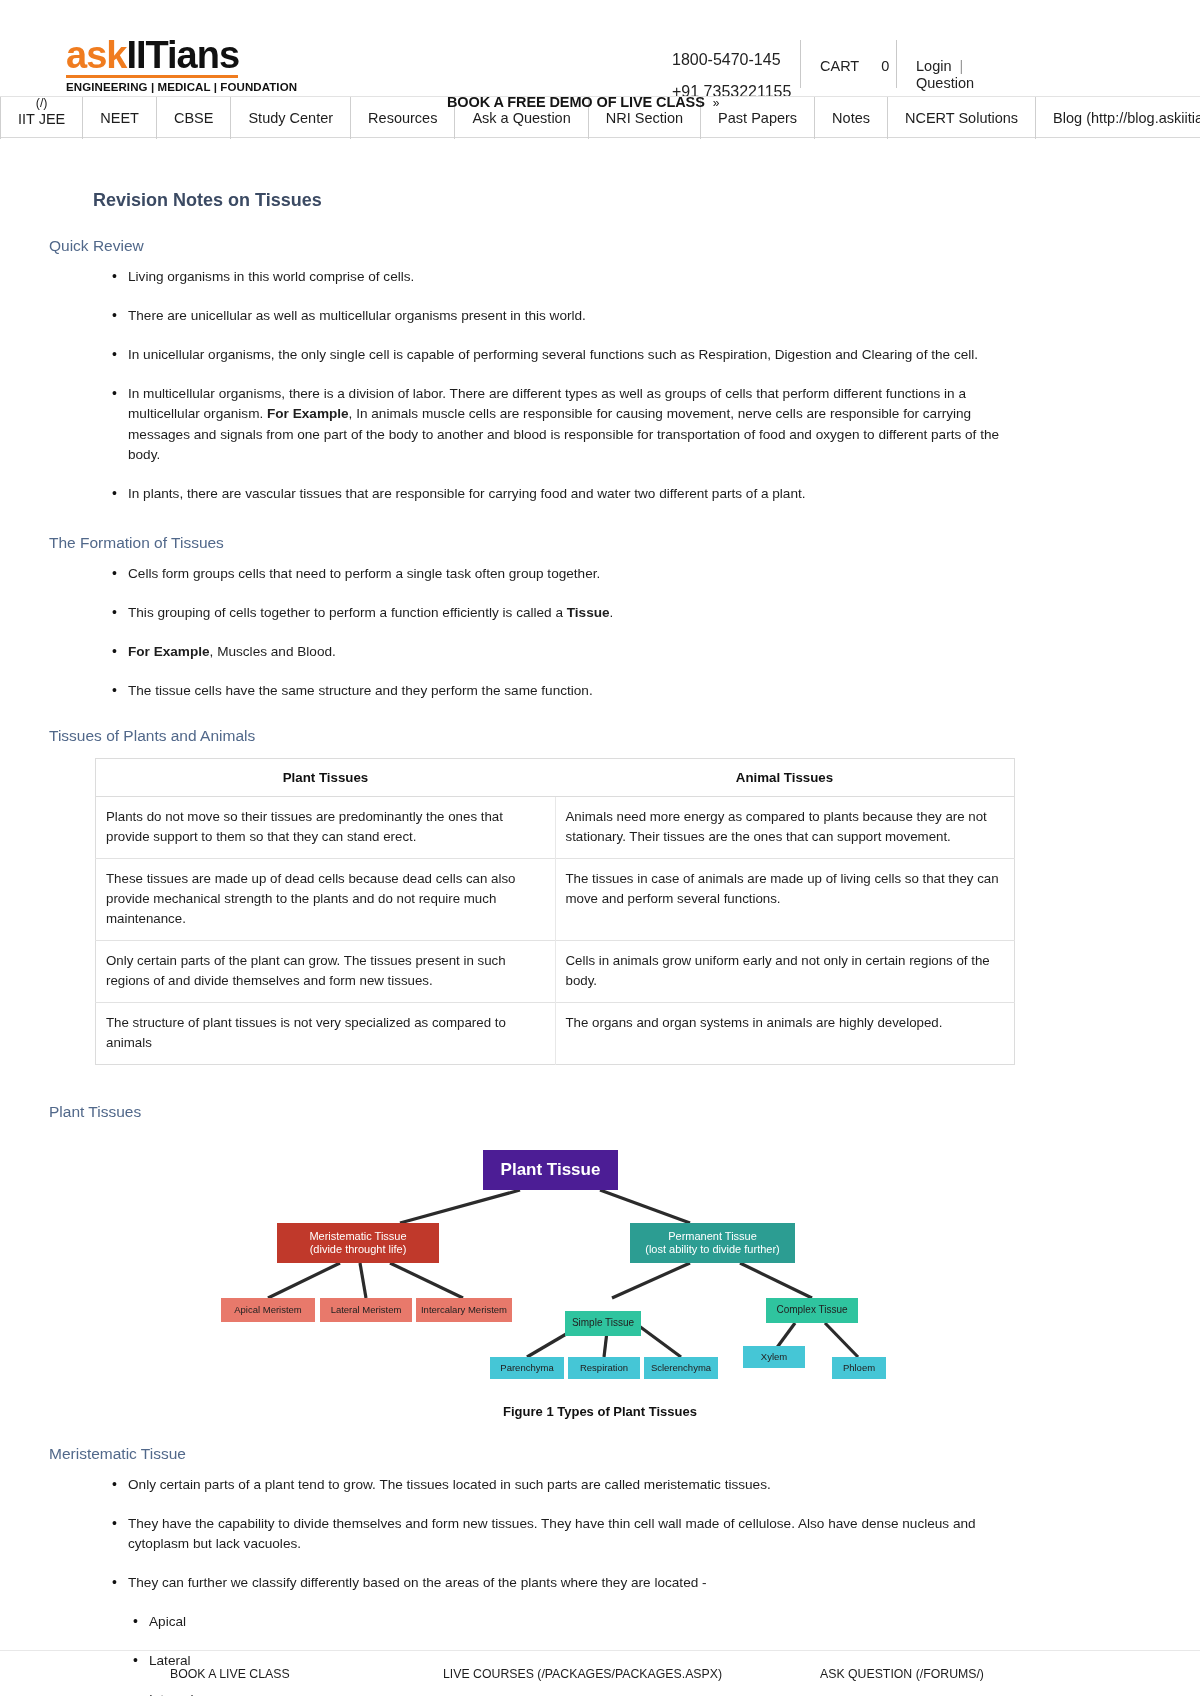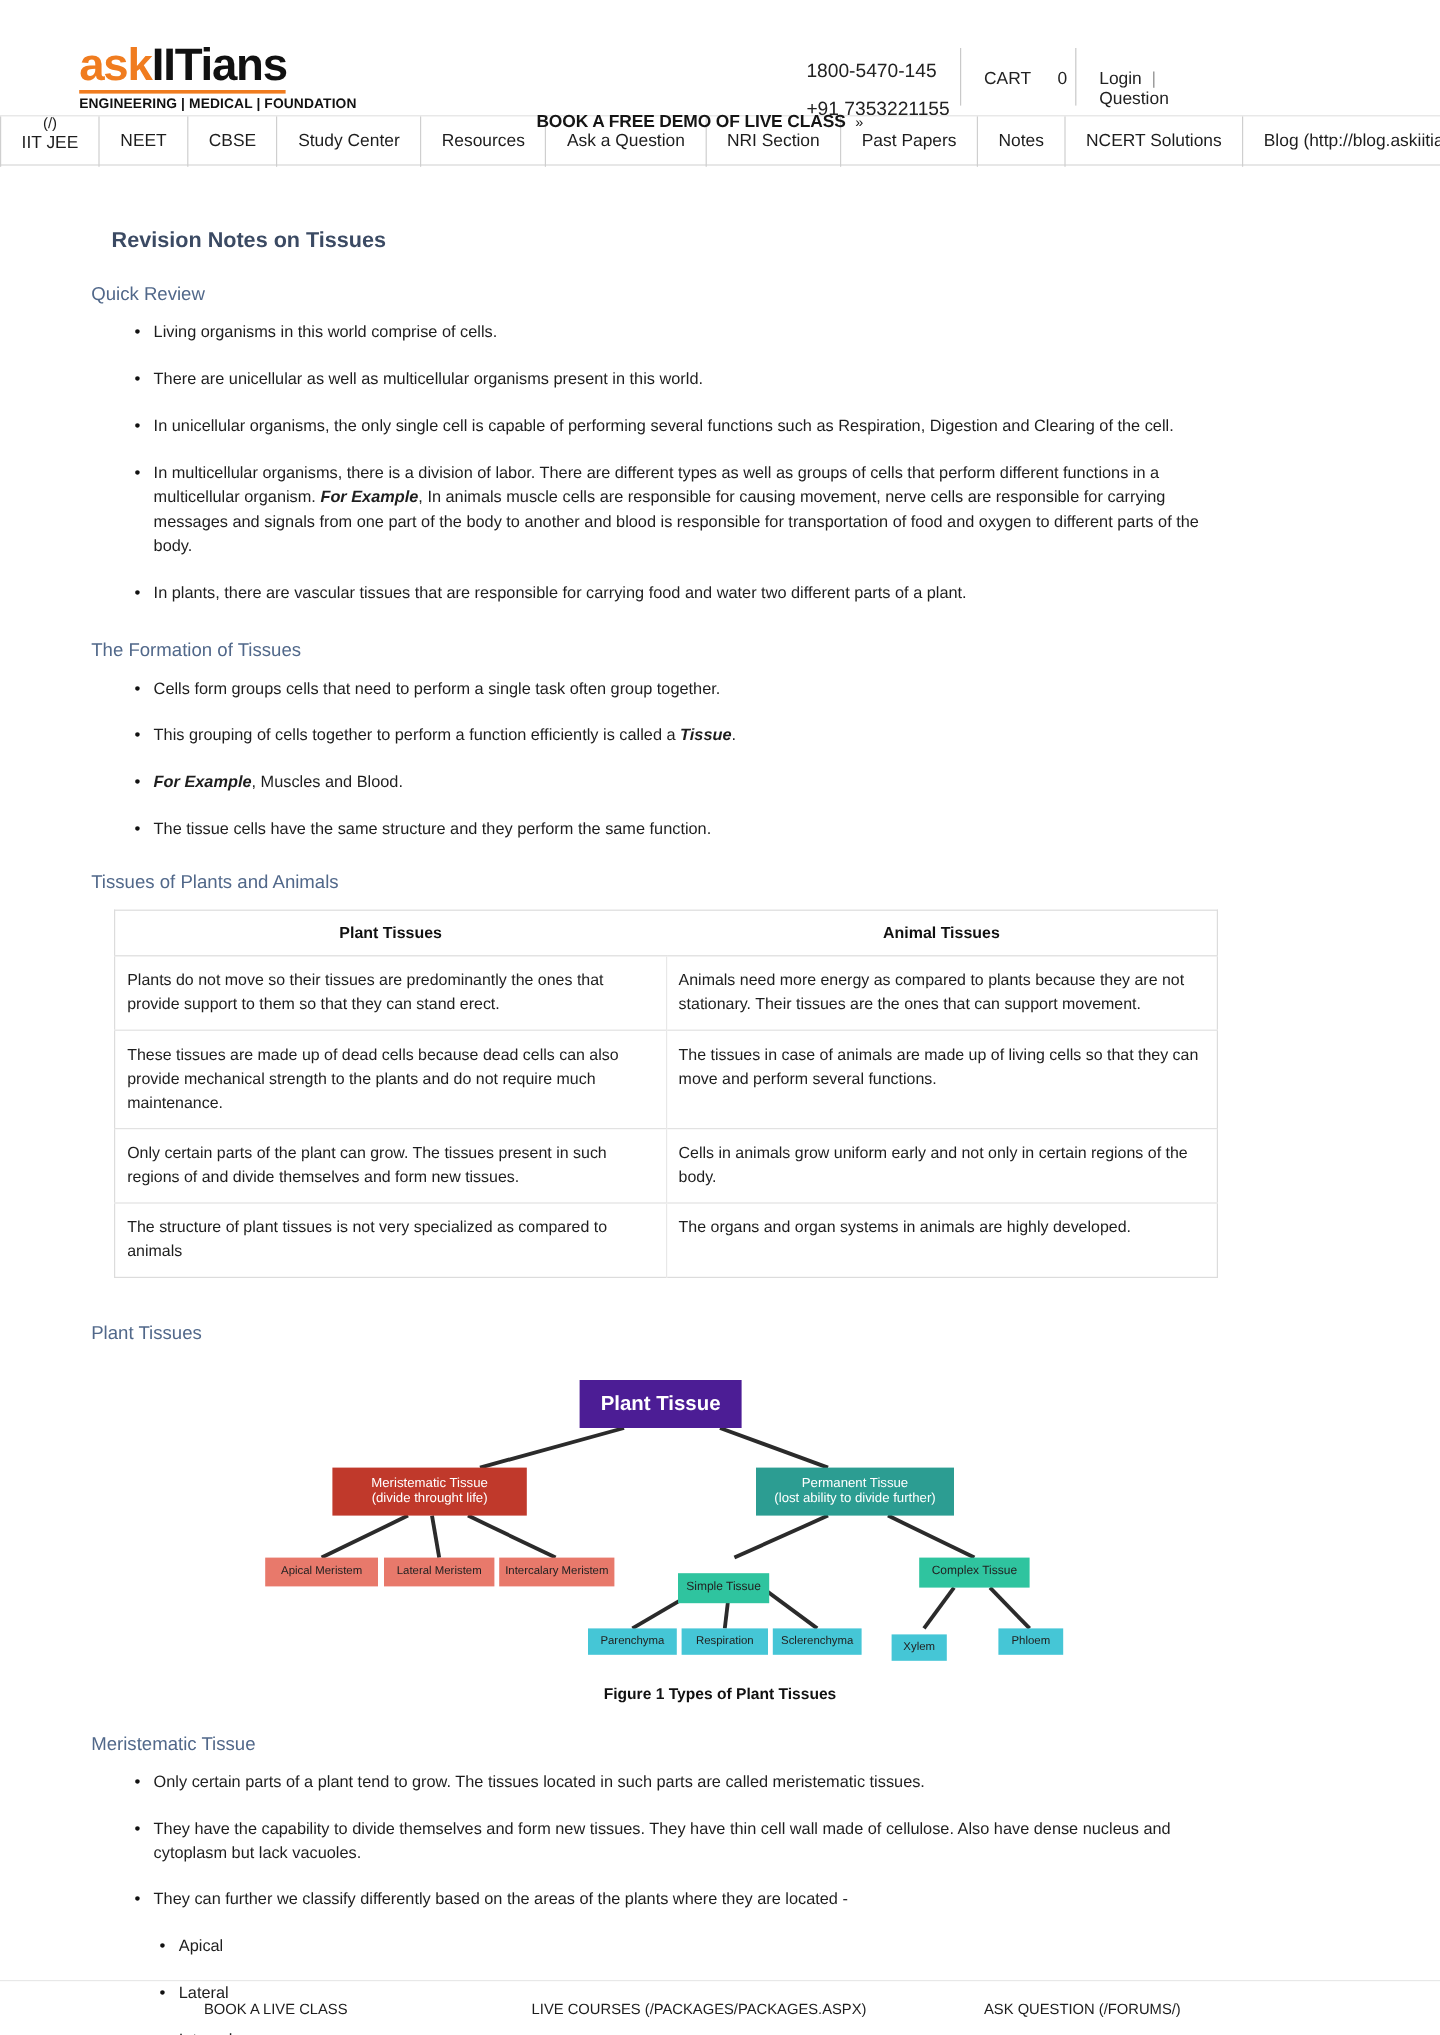--- a/index.html
+++ b/index.html
@@ -47,32 +47,32 @@
     letter-spacing:-0.1px;
   }
   .banner .chev { font-size:12px; margin-left:8px; font-weight:normal; }
 
   
   .content { padding:0 0 0 0; }
   .page-title {
     margin:52px 0 0 93px; font-size:18px; font-weight:bold; color:#3b4a63;
   }
   h3.sect {
-    margin:26px 0 0 76px; font-size:15.5px; font-weight:normal; color:#51688a;
+    margin:26px 0 0 49px; font-size:15.5px; font-weight:normal; color:#51688a;
   }
   ul.bul { list-style:none; margin:12px 0 0 0; padding:0; }
   ul.bul > li {
     position:relative; margin:0 0 19px 112px; padding-left:16px;
     font-size:13.6px; line-height:1.48; color:#1e1e1e; max-width:900px;
   }
   ul.bul > li:before {
     content:"\2022"; position:absolute; left:0; top:-1px; font-size:14px; color:#111;
   }
   ul.bul.sub > li { margin-left:133px; font-size:13.6px; margin-bottom:19px; }
-  b { font-weight:bold;font-style:italic; }
+  b { font-weight:bold; }
 
   
   table.t {
     margin:13px 0 0 95px; width:920px; border-collapse:collapse;
     border:1px solid #dcdcdc; font-size:13.3px;
   }
   table.t th {
     font-weight:bold; text-align:center; padding:11px 8px;
     border-bottom:1px solid #dcdcdc; color:#111; font-size:13.3px;
   }
@@ -289,21 +289,21 @@
 
     <div class="node n-cyan" style="left:490px; top:222px; width:74px; height:22px;">
       <span>Parenchyma</span>
     </div>
     <div class="node n-cyan" style="left:568px; top:222px; width:72px; height:22px;">
       <span>Respiration</span>
     </div>
     <div class="node n-cyan" style="left:644px; top:222px; width:74px; height:22px;">
       <span>Sclerenchyma</span>
     </div>
-    <div class="node n-cyan" style="left:743px; top:227px; width:46px; height:22px;">
+    <div class="node n-cyan" style="left:743px; top:211px; width:62px; height:22px;">
       <span>Xylem</span>
     </div>
     <div class="node n-cyan" style="left:832px; top:222px; width:54px; height:22px;">
       <span>Phloem</span>
     </div>
   </div>
 
   <div class="figcap">Figure 1 Types of Plant Tissues</div>
 
   <h3 class="sect" style="margin-top:26px">Meristematic Tissue</h3>

